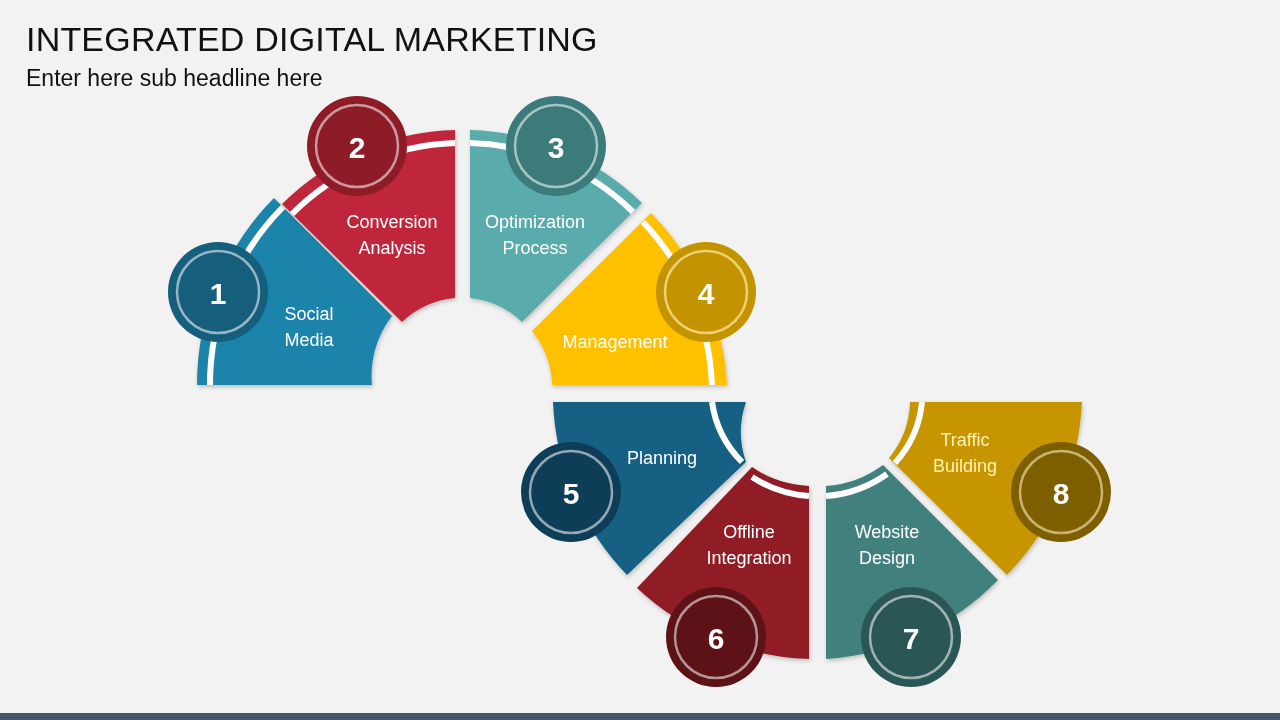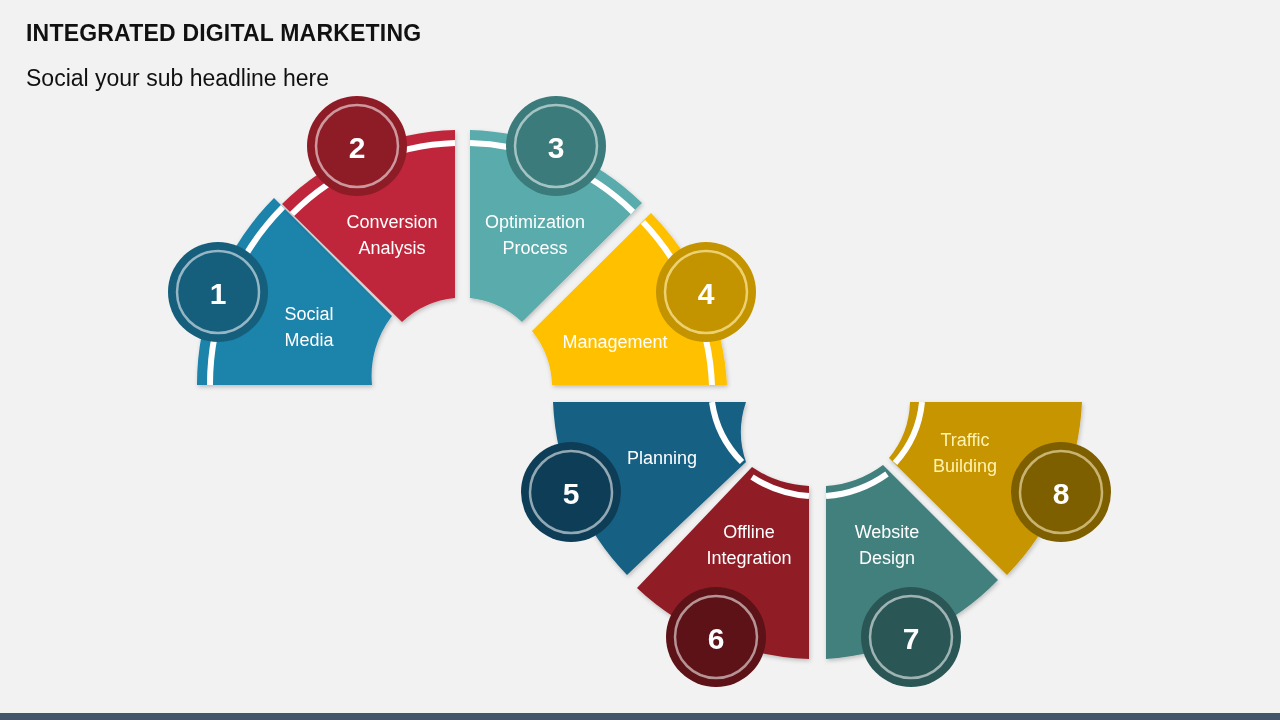--- a/index.html
+++ b/index.html
@@ -1,29 +1,29 @@
 <!DOCTYPE html>
 <html><head>
 <meta charset="utf-8">
 <style>
   html, body { margin:0; padding:0; }
   body { width:1280px; height:720px; background:#f2f2f2; position:relative; overflow:hidden;
          font-family:"Liberation Sans", "DejaVu Sans", sans-serif; }
-  .title { position:absolute; left:26px; top:20px; font-size:23px; font-weight:bold; color:#111; letter-spacing:0.2px; }
+  .title { position:absolute; left:26px; top:20px; font-size:34px; font-weight:normal; color:#111; letter-spacing:0.2px; }
   .subtitle { position:absolute; left:26px; top:65px; font-size:23px; color:#111; }
   .footer-bar { position:absolute; left:0; bottom:0; width:1280px; height:7px; background:#44546a; }
   svg.diagram { position:absolute; left:0; top:0; }
   .lbl { font-family:"Liberation Sans", "DejaVu Sans", sans-serif; font-size:18px; text-anchor:middle; }
   .num { font-family:"Liberation Sans", "DejaVu Sans", sans-serif; font-size:30px; font-weight:bold; fill:#fff; text-anchor:middle; dominant-baseline:central; }
 </style>
 </head>
 <body>
 
 <div class="title">INTEGRATED DIGITAL MARKETING</div>
-<div class="subtitle">Social your sub headline here</div>
+<div class="subtitle">Enter here sub headline here</div>
 
 <svg class="diagram" width="1280" height="720" viewBox="0 0 1280 720">
   <defs>
     <filter id="sh" x="-10%" y="-10%" width="120%" height="120%">
       <feDropShadow dx="1" dy="2" stdDeviation="2" flood-color="#000" flood-opacity="0.22"></feDropShadow>
     </filter>
   </defs>
 
   <g>
     <path fill="#1f83aa" filter="url(#sh)" d="M197,385 A265,265 0 0 1 274,198 L392,316 A98,98 0 0 0 372,385 Z"></path>

